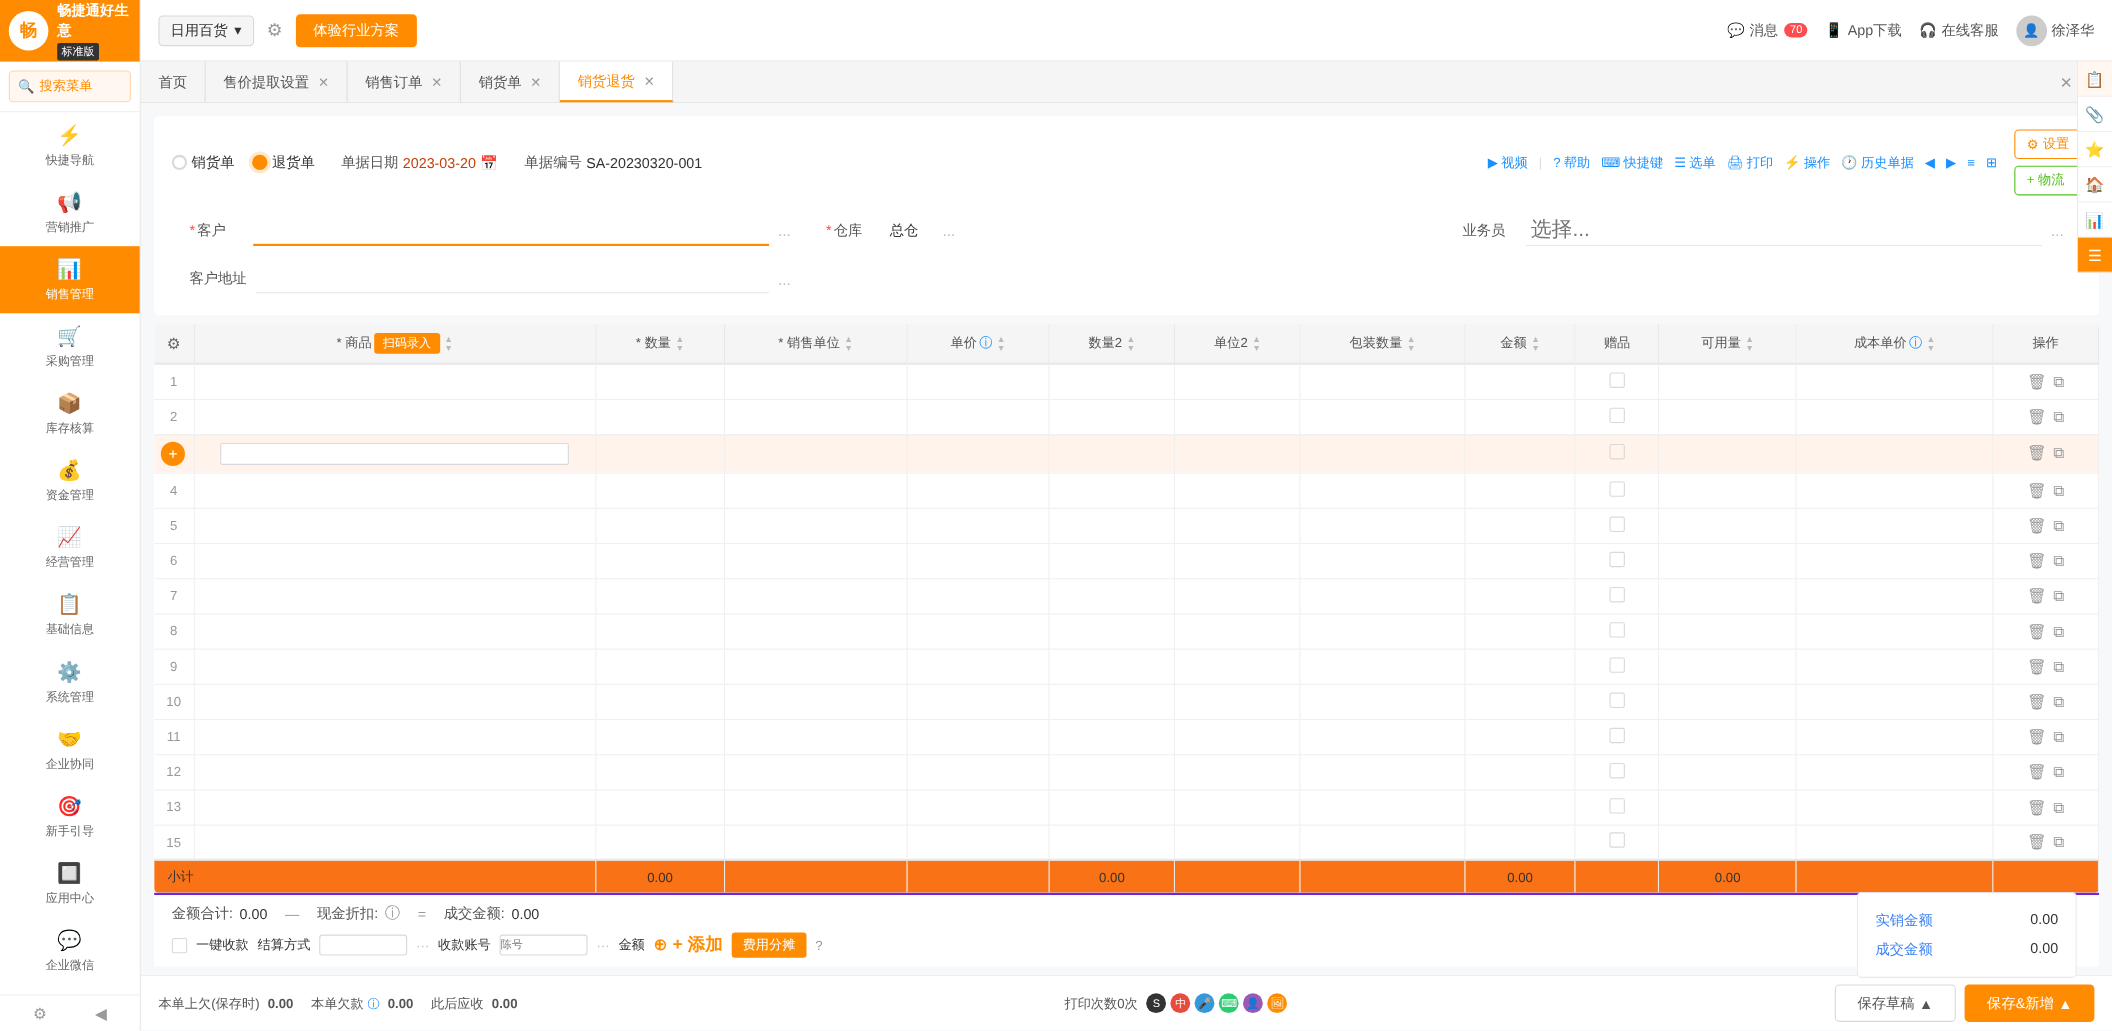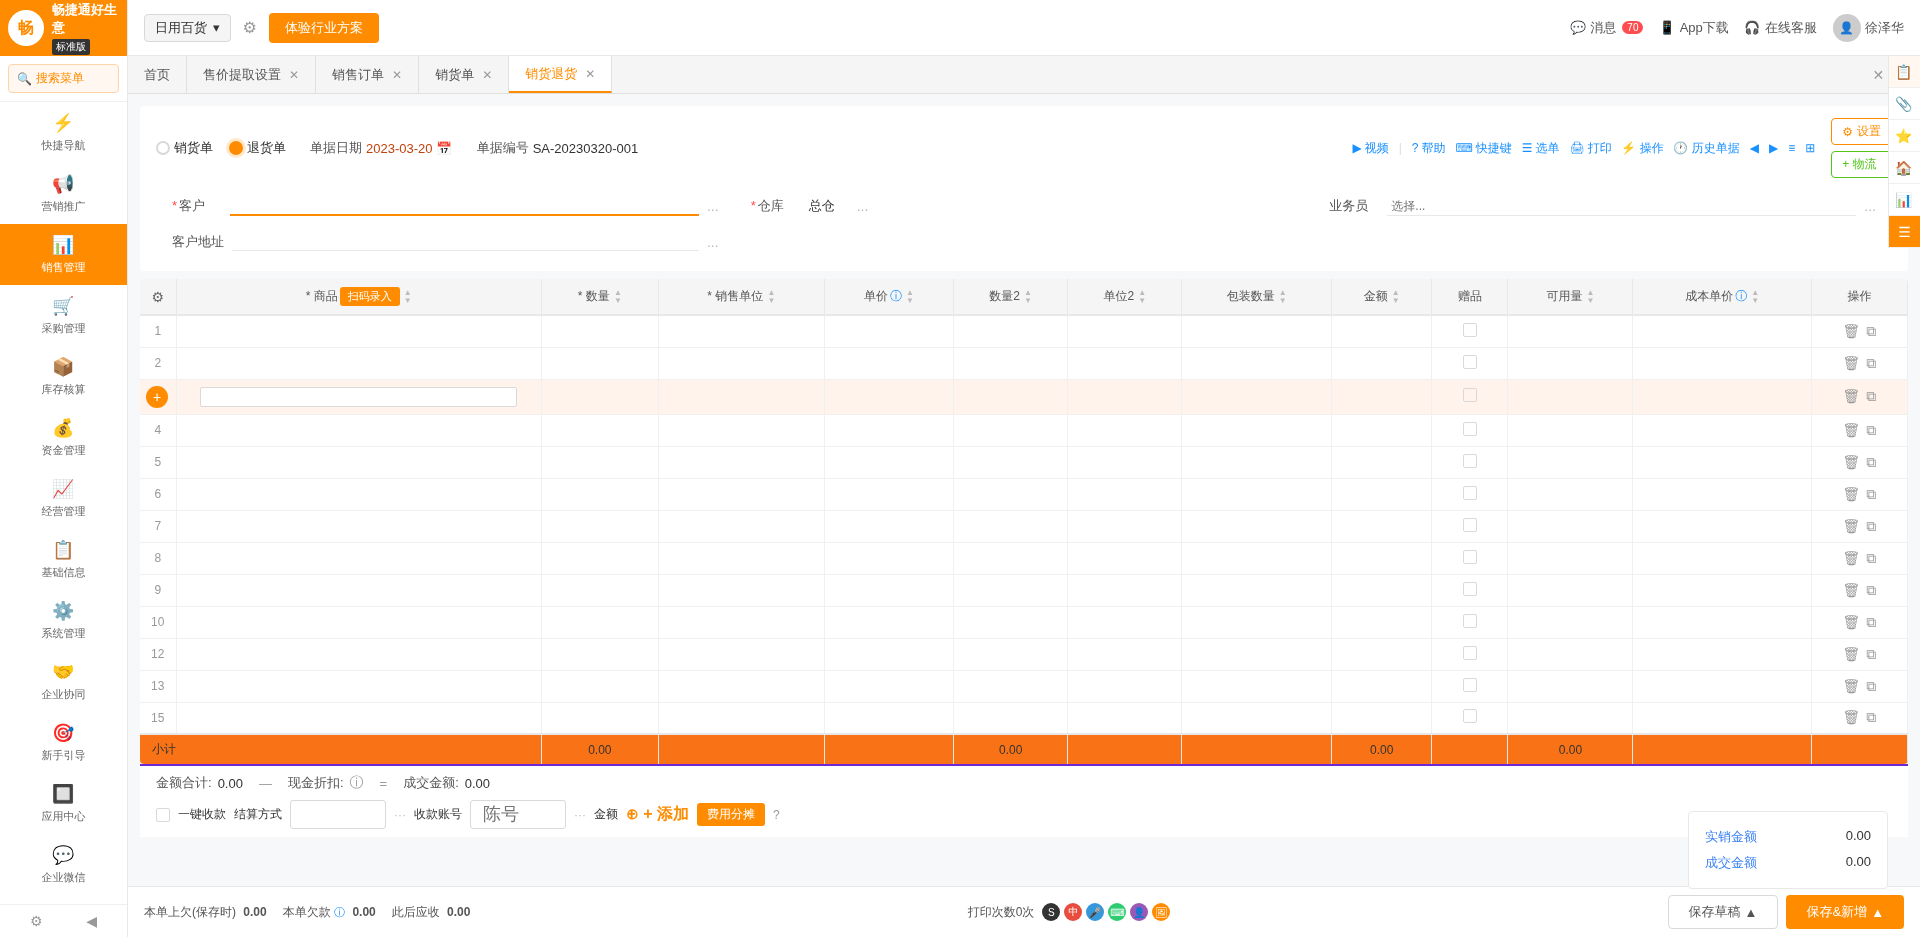--- a/index.html
+++ b/index.html
@@ -59,21 +59,21 @@
     .form-btns-right { display: flex; flex-direction: column; gap: 6px; }
     .form-btn { display: flex; align-items: center; gap: 4px; padding: 4px 10px; border: 1px solid #d9d9d9; border-radius: 4px; cursor: pointer; font-size: 12px; background: white; color: #555; }
     .form-btn.orange { color: #ff8c00; border-color: #ff8c00; }
     .form-btn.green { color: #52c41a; border-color: #52c41a; }
 
     
     .form-fields { display: grid; grid-template-columns: 1fr 1fr 1fr; gap: 0; }
     .form-field { display: flex; align-items: center; padding: 8px 16px; border: none; gap: 8px; }
     .field-label { color: #555; white-space: nowrap; font-size: 13px; min-width: 50px; }
     .field-label.required::before { content: "*"; color: #ff4d4f; margin-right: 2px; }
-    .field-input { flex: 1; border: none; border-bottom: 1px solid #e8e8e8; outline: none; font-size: 12px; padding: 2px 4px; color: #701a75; }
+    .field-input { flex: 1; border: none; border-bottom: 1px solid #e8e8e8; outline: none; font-size: 19px; padding: 2px 4px; color: #701a75; }
     .field-dots { color: #bbb; font-size: 14px; cursor: pointer; }
 
     
     .table-container { background: white; border-radius: 4px; overflow: hidden; }
     .toolbar-gear { cursor: pointer; color: #666; font-size: 14px; }
 
     table { width: 100%; border-collapse: collapse; font-size: 12px; }
     table thead tr { background: #f5f5f5; }
     table thead th { padding: 8px 6px; text-align: center; border-right: 1px solid #e8e8e8; border-bottom: 2px solid #e8e8e8; font-weight: 500; color: #555; white-space: nowrap; position: relative; }
     table tbody tr { background: white; }
@@ -92,21 +92,21 @@
 
     
     .bottom-area { background: white; border-top: 2px solid #6d28d9; padding: 8px 16px; }
     .bottom-sum { display: flex; align-items: center; gap: 16px; font-size: 13px; color: #555; }
     .sum-item { display: flex; align-items: center; gap: 6px; }
     .sum-value { color: #333; font-weight: 500; }
     .dash { color: #999; }
     .equals { color: #999; }
     .bottom-payment { display: flex; align-items: center; gap: 8px; padding-top: 8px; font-size: 12px; }
     .payment-checkbox { width: 14px; height: 14px; border: 1px solid #d9d9d9; border-radius: 2px; cursor: pointer; }
-    .payment-input { border: 1px solid #d9d9d9; border-radius: 3px; padding: 3px 12px; font-size: 18px; outline: none; width: 96px; }
+    .payment-input { border: 1px solid #d9d9d9; border-radius: 3px; padding: 3px 0; font-size: 10px; outline: none; width: 80px; }
     .payment-dots { color: #bbb; cursor: pointer; }
     .fee-split-btn { background: #ff8c00; color: white; border: none; border-radius: 3px; padding: 3px 10px; cursor: pointer; font-size: 12px; }
     .add-icon-btn { color: #ff8c00; cursor: pointer; font-size: 16px; font-weight: bold; }
 
     
     .footer { background: white; border-top: 1px solid #e8e8e8; padding: 8px 16px; display: flex; align-items: center; justify-content: space-between; }
     .footer-left { display: flex; align-items: center; gap: 16px; font-size: 12px; color: #555; }
     .footer-center { display: flex; align-items: center; gap: 8px; font-size: 12px; color: #555; }
     .footer-right { display: flex; gap: 8px; }
     .save-draft-btn { background: white; border: 1px solid #d9d9d9; border-radius: 4px; padding: 7px 20px; cursor: pointer; font-size: 13px; color: #555; display: flex; align-items: center; gap: 4px; }
@@ -680,20 +680,40 @@
               <td></td>
               <td></td>
               <td>
       <div class="action-icons">
         <span class="action-icon">🗑</span>
         <span class="action-icon">⧉</span>
       </div>
               </td>
             </tr>
             <tr>
+              <td><span class="row-num">11</span></td>
+              <td></td>
+              <td></td>
+              <td></td>
+              <td></td>
+              <td></td>
+              <td></td>
+              <td></td>
+              <td></td>
+              <td><span class="checkbox"></span></td>
+              <td></td>
+              <td></td>
+              <td>
+      <div class="action-icons">
+        <span class="action-icon">🗑</span>
+        <span class="action-icon">⧉</span>
+      </div>
+              </td>
+            </tr>
+            <tr>
               <td><span class="row-num">12</span></td>
               <td></td>
               <td></td>
               <td></td>
               <td></td>
               <td></td>
               <td></td>
               <td></td>
               <td></td>
               <td><span class="checkbox"></span></td>

